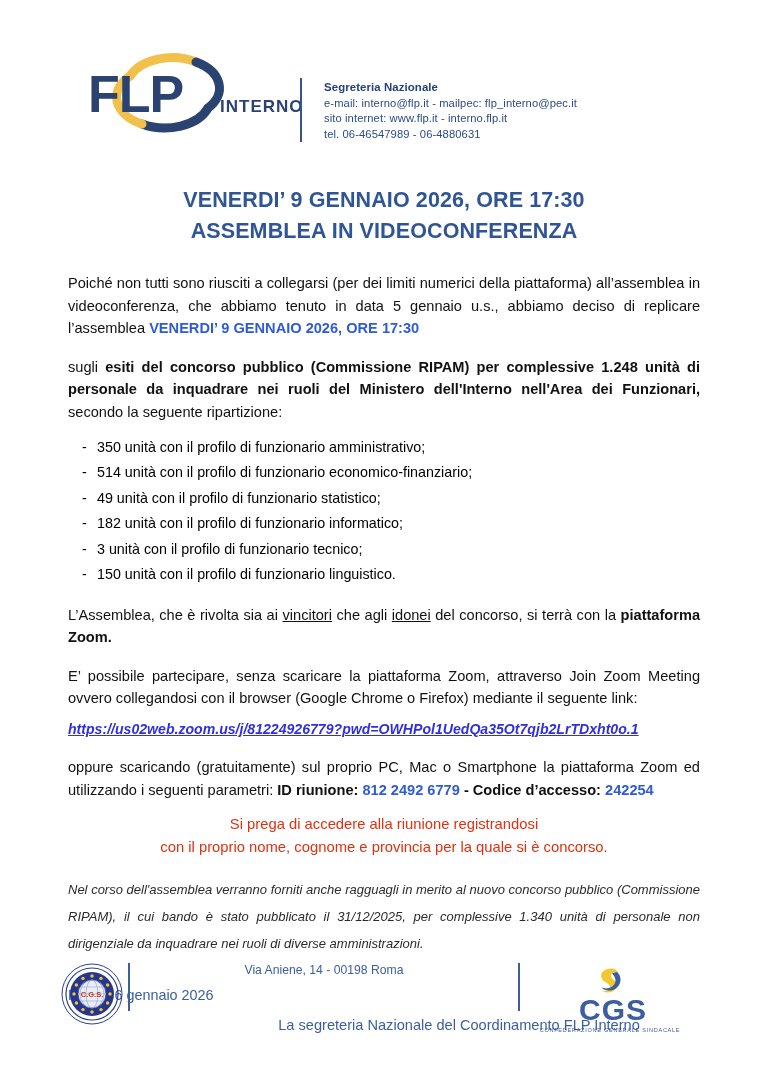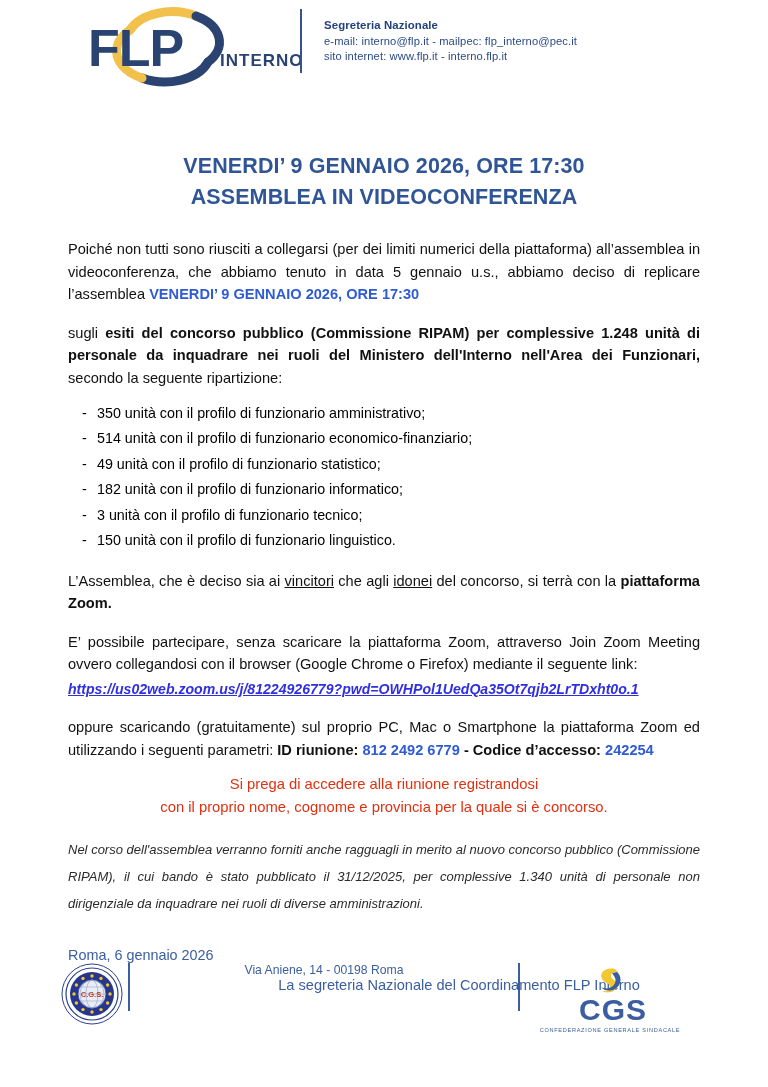--- a/index.html
+++ b/index.html
@@ -19,21 +19,22 @@
     width: 768px;
     height: 1087px;
     box-sizing: border-box;
     padding: 0 68px;
     position: relative;
   }
 
   
   .header {
     display: flex;
-    align-items: flex-start;
+    align-items: flex-end;
+    padding-top: 34px;
     height: 108px;
   }
   .logo-block {
     width: 232px;
     flex: 0 0 232px;
     position: relative;
     height: 96px;
   }
   .flp-logo {
     position: relative;
@@ -104,21 +105,21 @@
   }
   .list-item {
     display: flex;
   }
   .li-dash {
     width: 15px;
     flex: 0 0 15px;
   }
 
   .link-line {
-    margin-top: 2px;
+    margin-top: 8px;
     font-size: 14.1px;
     line-height: 22px;
     font-style: italic;
     font-weight: bold;
     color: #2f2fe0;
     text-decoration: underline;
     word-break: break-all;
   }
 
   .red-center {
@@ -226,20 +227,21 @@
           <text x="20" y="66" font-family="Liberation Sans, sans-serif" font-size="52" font-weight="bold" fill="#2b4370" letter-spacing="-1">FLP</text>
           <text x="152" y="66" font-family="Liberation Sans, sans-serif" font-size="17" font-weight="bold" fill="#2b4370" letter-spacing="1">INTERNO</text>
         </svg>
       </div>
     </div>
     <div class="header-divider"></div>
     <div class="header-info">
       <div class="hi-title">Segreteria Nazionale</div>
       <div>e-mail: interno@flp.it - mailpec: flp_interno@pec.it</div>
       <div>sito internet: www.flp.it - interno.flp.it</div>
+      <div>tel. 06-46547989 - 06-4880631</div>
     </div>
   </div>
 
   <div class="title-block">
     <div class="title-line">VENERDI’ 9 GENNAIO 2026, ORE 17:30</div>
     <div class="title-line">ASSEMBLEA IN VIDEOCONFERENZA</div>
   </div>
 
   <div class="para first">
     <span>Poiché non tutti sono riusciti a collegarsi (per dei limiti numerici della piattaforma) all’assemblea in videoconferenza, che abbiamo tenuto in data 5 gennaio u.s., abbiamo deciso di replicare l’assemblea </span><span class="blue-bold">VENERDI’ 9 GENNAIO 2026, ORE 17:30</span>
@@ -270,21 +272,21 @@
       <span class="li-dash">-</span>
       <span>3 unità con il profilo di funzionario tecnico;</span>
     </div>
     <div class="list-item">
       <span class="li-dash">-</span>
       <span>150 unità con il profilo di funzionario linguistico.</span>
     </div>
   </div>
 
   <div class="para">
-    <span>L’Assemblea, che è deciso sia ai </span><span class="u">vincitori</span><span> che agli </span><span class="u">idonei</span><span> del concorso, si terrà con la </span><span class="b">piattaforma Zoom.</span>
+    <span>L’Assemblea, che è rivolta sia ai </span><span class="u">vincitori</span><span> che agli </span><span class="u">idonei</span><span> del concorso, si terrà con la </span><span class="b">piattaforma Zoom.</span>
   </div>
 
   <div class="para">E’ possibile partecipare, senza scaricare la piattaforma Zoom, attraverso Join Zoom Meeting ovvero collegandosi con il browser (Google Chrome o Firefox) mediante il seguente link:</div>
   <div class="link-line">https://us02web.zoom.us/j/81224926779?pwd=OWHPol1UedQa35Ot7qjb2LrTDxht0o.1</div>
 
   <div class="para">
     <span>oppure scaricando (gratuitamente) sul proprio PC, Mac o Smartphone la piattaforma Zoom ed utilizzando i seguenti parametri: </span><span class="b">ID riunione: </span><span class="blue-bold">812 2492 6779</span><span class="b"> - </span><span class="b">Codice d’accesso: </span><span class="blue-bold">242254</span>
   </div>
 
   <div class="red-center">

